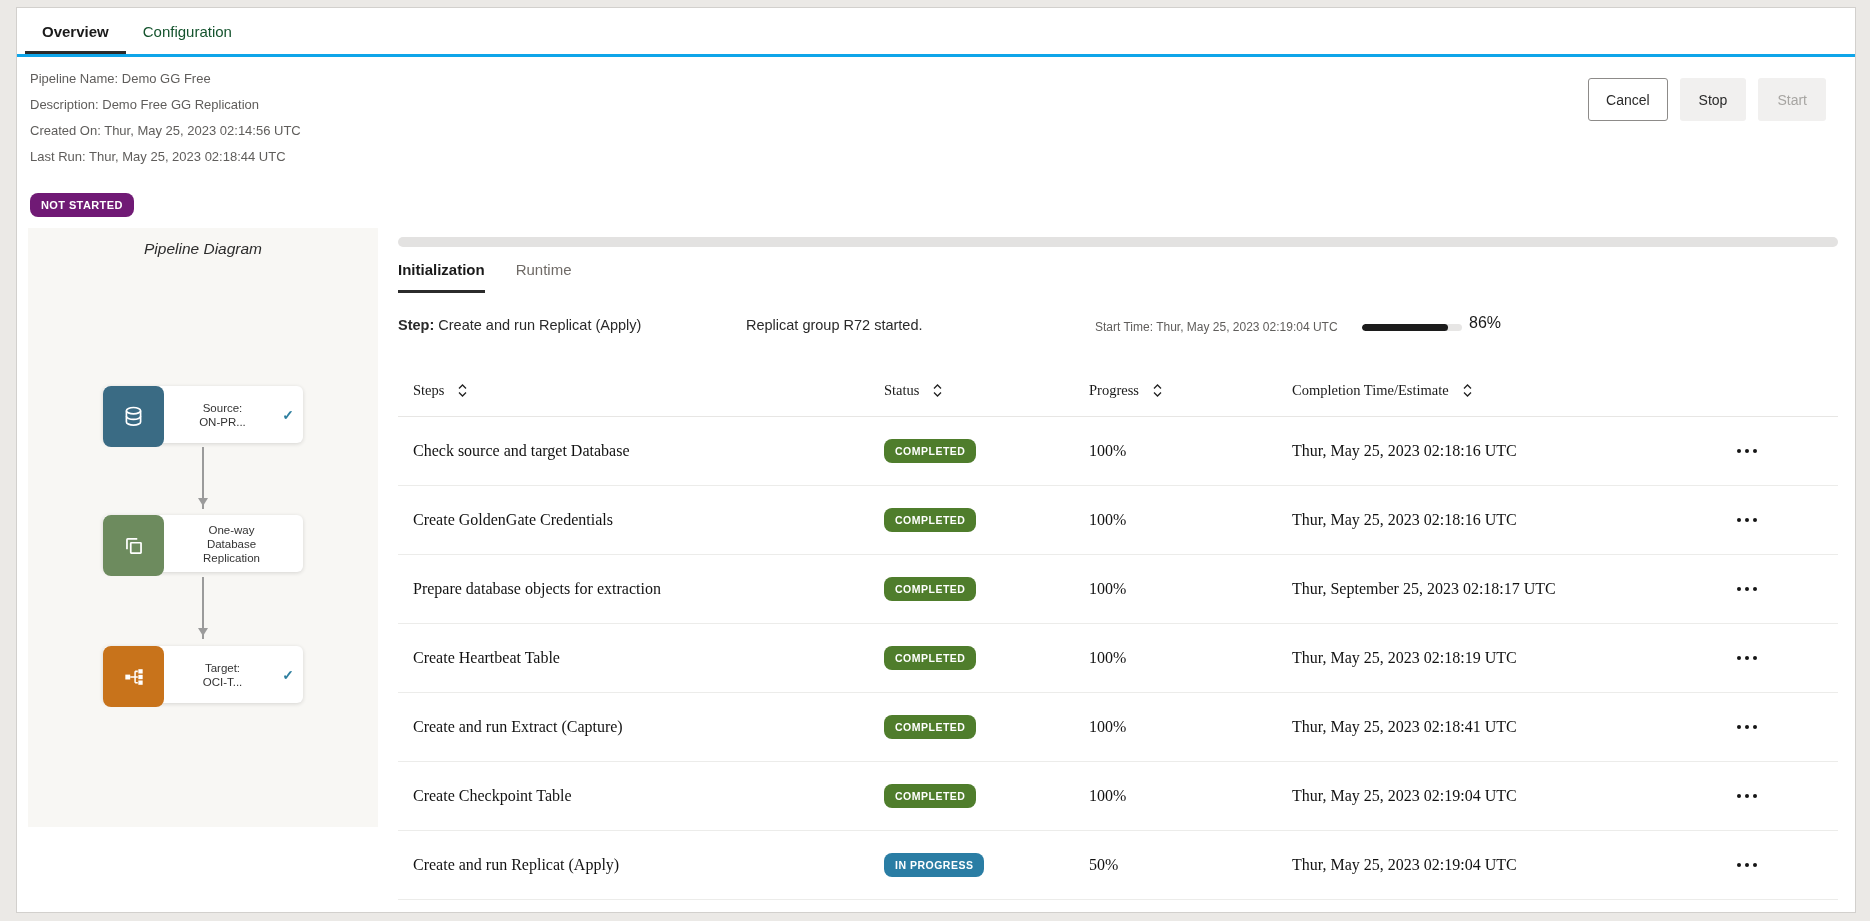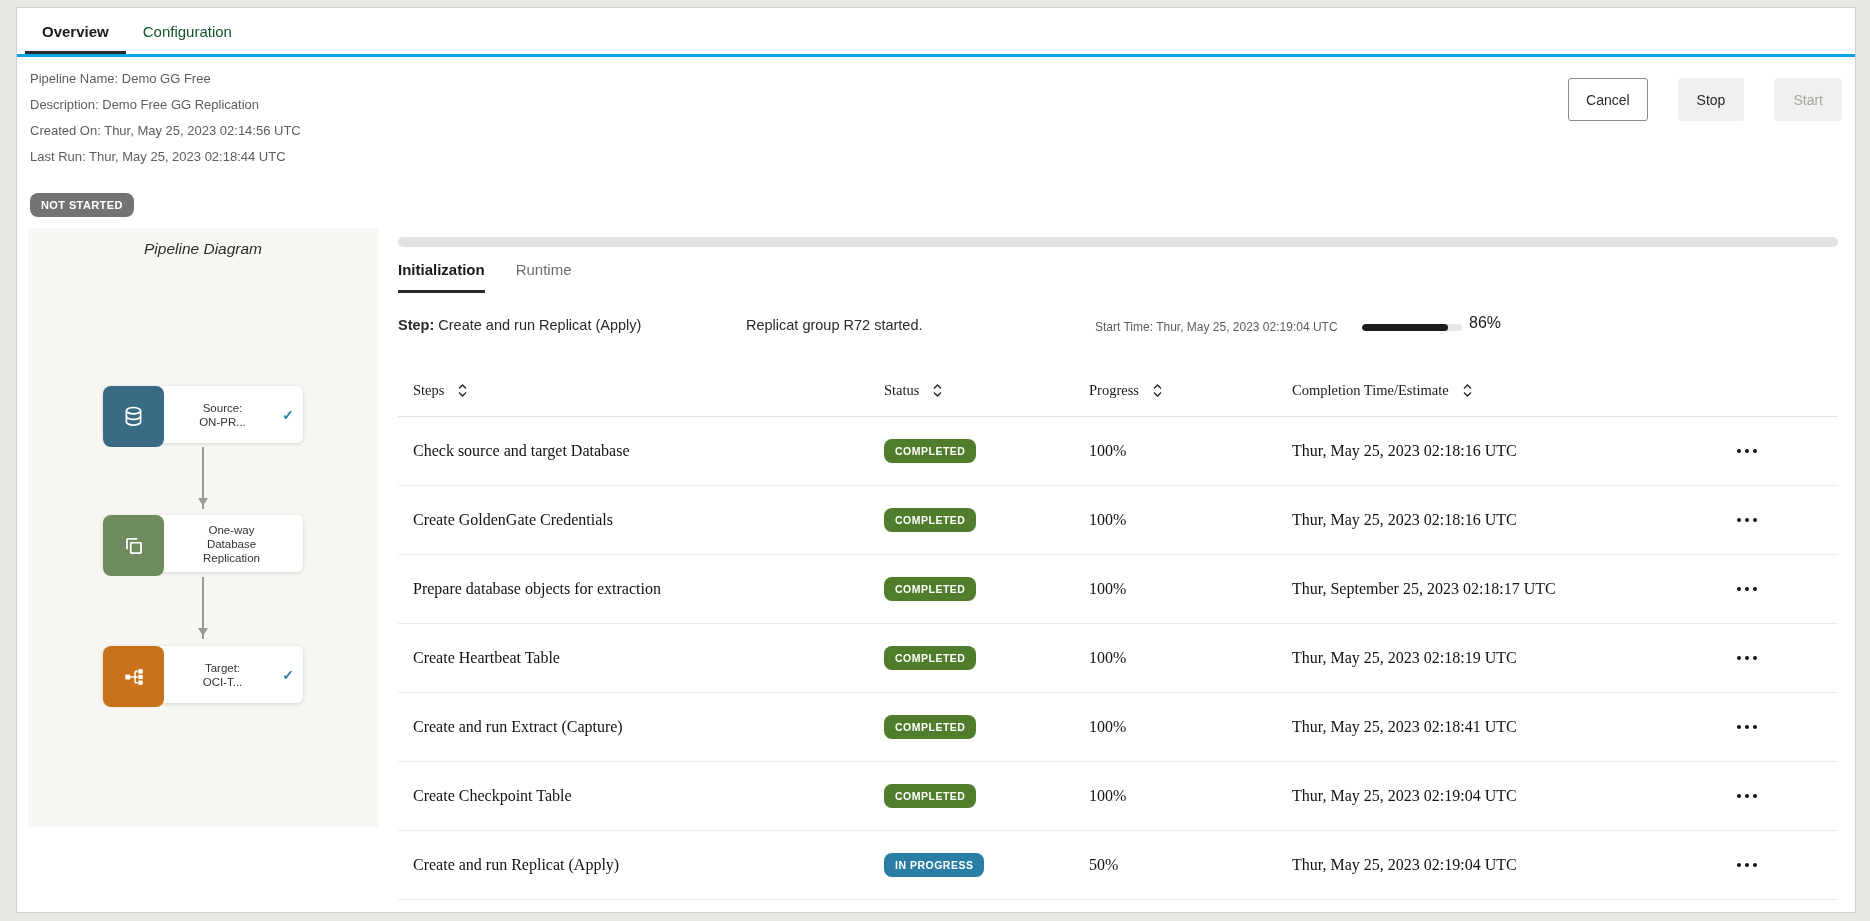--- a/index.html
+++ b/index.html
@@ -11,21 +11,21 @@
   
   .tabbar { display:flex; padding-left:8px; border-bottom:3px solid #0ea5e9; height:49px; }
   .tab { padding:15px 17px 12px; font-size:15px; color:#14532d; cursor:pointer;
          border-bottom:3px solid transparent; }
   .tab.active { color:#1a1a1a; font-weight:bold; border-bottom-color:#2b2b2b; }
 
   
   .meta { position:absolute; left:13px; top:64px; font-size:13px; color:#5f5d5b; }
   .meta div { margin-bottom:12px; line-height:14px; }
 
-  .actions { position:absolute; top:70px; right:13px; display:flex; gap:30px; }
+  .actions { position:absolute; top:70px; right:29px; display:flex; gap:12px; }
   .btn { height:43px; font-size:14px; font-family:"Liberation Sans",sans-serif; border-radius:3px; cursor:pointer; }
   .btn.cancel { background:#fff; border:1px solid #8d8b89; color:#2b2b2b; padding:0 17px; }
   .btn.stop   { background:#f1f0ef; border:none; color:#2b2b2b; padding:0 19px; }
   .btn.start  { background:#f1f0ef; border:none; color:#a7a5a2; padding:0 19px; cursor:default; }
 
   .status-pill { position:absolute; left:13px; top:185px; color:#fff; font-size:11px; font-weight:bold;
                  letter-spacing:.4px; padding:6px 11px; border-radius:8px; }
 
   
   .diagram { position:absolute; left:11px; top:220px; width:350px; height:599px; background:#f8f7f4; }
@@ -93,21 +93,21 @@
     <div>Created On: Thur, May 25, 2023 02:14:56 UTC</div>
     <div>Last Run: Thur, May 25, 2023 02:18:44 UTC</div>
   </div>
 
   <div class="actions">
     <button class="btn cancel">Cancel</button>
     <button class="btn stop">Stop</button>
     <button class="btn start">Start</button>
   </div>
 
-  <div class="status-pill" style="background: #737373;">NOT STARTED</div>
+  <div class="status-pill" style="background: #701a75;">NOT STARTED</div>
 
   <div class="diagram">
     <div class="diagram-title">Pipeline Diagram</div>
 
     <div class="node-card" style="top:158px">
       <div class="node-icon" style="background: rgb(58, 107, 132);">
         <svg width="27" height="27" viewBox="0 0 24 24" fill="none" stroke="#fff" stroke-width="1.5">
           <ellipse cx="12" cy="6.8" rx="6.3" ry="2.8"></ellipse>
           <path d="M5.7 6.8v5c0 1.55 2.82 2.8 6.3 2.8s6.3-1.25 6.3-2.8v-5"></path>
           <path d="M5.7 11.8v5c0 1.55 2.82 2.8 6.3 2.8s6.3-1.25 6.3-2.8v-5"></path>

